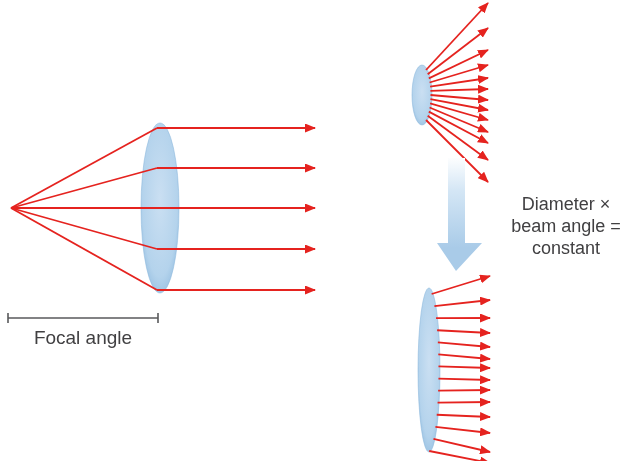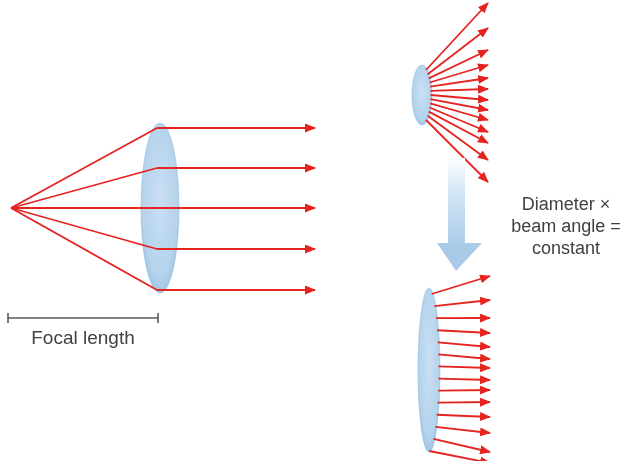--- a/index.html
+++ b/index.html
@@ -104,19 +104,19 @@
         <line x1="429.21266583759564" y1="451" x2="490" y2="463" stroke="#e5231f" stroke-width="1.8" marker-end="url(#ah)"></line>
       </g>
     <path id="down-arrow" d="M448,158 L448,243 L437,243 L456,271 L482,243 L465,243 L465,158 Z" fill="url(#arrowGrad)"></path>
     <g id="g-bracket">
         <line x1="8" y1="318" x2="158" y2="318" stroke="#58595b" stroke-width="1.6"></line>
         <line x1="8" y1="313" x2="8" y2="323" stroke="#58595b" stroke-width="1.6"></line>
         <line x1="158" y1="313" x2="158" y2="323" stroke="#58595b" stroke-width="1.6"></line>
       </g>
   </svg>
 
-  <div class="label focal">Focal length</div>
+  <div class="label focal">Focal angle</div>
 
   <div class="label principle">Diameter ×
 beam angle =
 constant</div>
 
 </div>
 
 </body></html>

